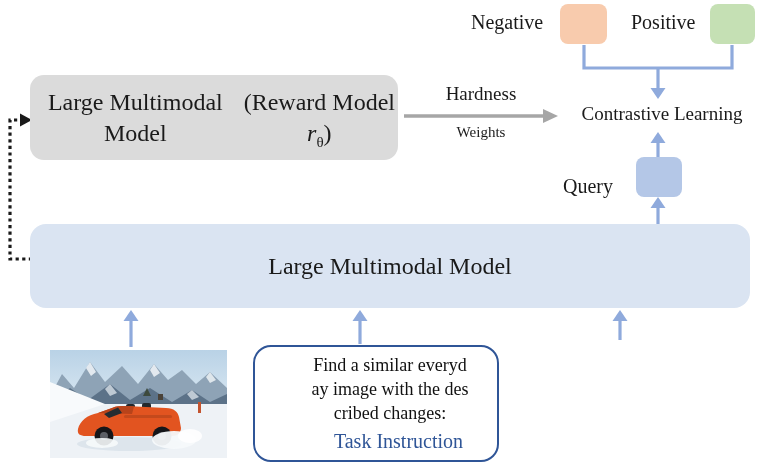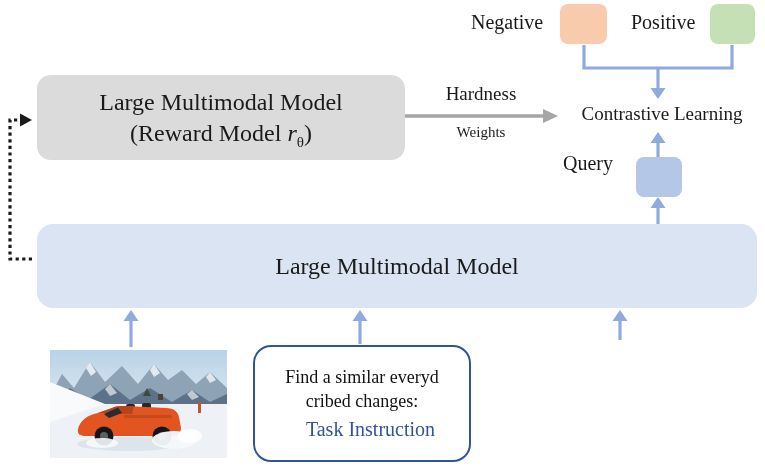--- a/index.html
+++ b/index.html
@@ -9,52 +9,52 @@
     background:#ffffff;
     font-family:"Liberation Serif", serif;
     color:#1a1a1a;
     overflow:hidden;
   }
   .abs{position:absolute;}
   
   .model-box{
     position:absolute;
     border-radius:14px;
-    display:flex;flex-direction:column;
+    display:flex;flex-direction:row;
     align-items:center;justify-content:center;
     text-align:center;
-    font-size:24px;line-height:31px;margin-left:7px;
+    font-size:24px;line-height:31px;
   }
   #reward-box{left:30px;top:75px;width:368px;height:85px;background:#dbdbdb;}
   #policy-box{left:30px;top:224px;width:720px;height:84px;background:#dae4f2;border-radius:16px;}
   .math-var{font-style:italic;}
   .math-sub{font-size:15px;font-style:normal;}
   sub{line-height:0;}
   
   .chip{position:absolute;border-radius:8px;}
   #negative-chip{left:560px;top:4px;width:47px;height:40px;background:#f8cbad;}
   #positive-chip{left:710px;top:4px;width:45px;height:40px;background:#c5e0b4;}
   #query-chip{left:636px;top:157px;width:46px;height:40px;background:#b4c7e7;}
   
   .lbl{position:absolute;font-size:20px;white-space:nowrap;text-align:center;}
   #negative-label{left:471px;top:11px;}
   #positive-label{left:631px;top:11px;}
   #hardness-label{left:404px;top:83px;width:154px;text-align:center;font-size:19px;}
   #weights-label{left:404px;top:124px;width:154px;text-align:center;font-size:15px;}
   #contrastive-label{left:556px;top:103px;width:212px;text-align:center;font-size:19px;}
-  #query-label{left:563px;top:152px;font-size:20px;}
+  #query-label{left:563px;top:175px;font-size:20px;}
   
   .note-box{
     position:absolute;
     background:#ffffff;
     border:2.5px solid #2f5597;
     border-radius:18px;
     text-align:center;
     display:flex;flex-direction:column;
-    align-items:center;justify-content:center;
+    align-items:center;justify-content:center;padding-left:28px;
   }
   #task-box{left:253px;top:345px;width:214px;height:113px;}
   #text-box{left:503px;top:341px;width:231px;height:119px;}
   .note-line{display:block;font-size:18px;line-height:24px;color:#111111;}
   .note-caption{display:block;font-size:20px;line-height:26px;color:#2f5597;margin-top:3px;margin-left:17px;}
   
   #car-photo{left:50px;top:350px;width:177px;height:108px;}
   #car-photo svg{display:block;}
   
   #connectors{position:absolute;left:0;top:0;width:765px;height:467px;pointer-events:none;}
@@ -177,18 +177,19 @@
 
         <ellipse cx="100" cy="38" rx="22" ry="9" fill="#f6f9fb" opacity="0.95"></ellipse>
         <ellipse cx="116" cy="34" rx="12" ry="7" fill="#ffffff" opacity="0.85"></ellipse>
         <ellipse cx="28" cy="41" rx="16" ry="5" fill="#f6f9fb" opacity="0.9"></ellipse>
       </g>
     </svg>
   </div>
 
   <div class="note-box" id="task-box">
     <span class="note-line">Find a similar everyd</span>
+    <span class="note-line">ay image with the des</span>
     <span class="note-line">cribed changes:</span>
     <span class="note-caption">Task Instruction</span>
   </div>
 
 
 </div>
 
 </body></html>

